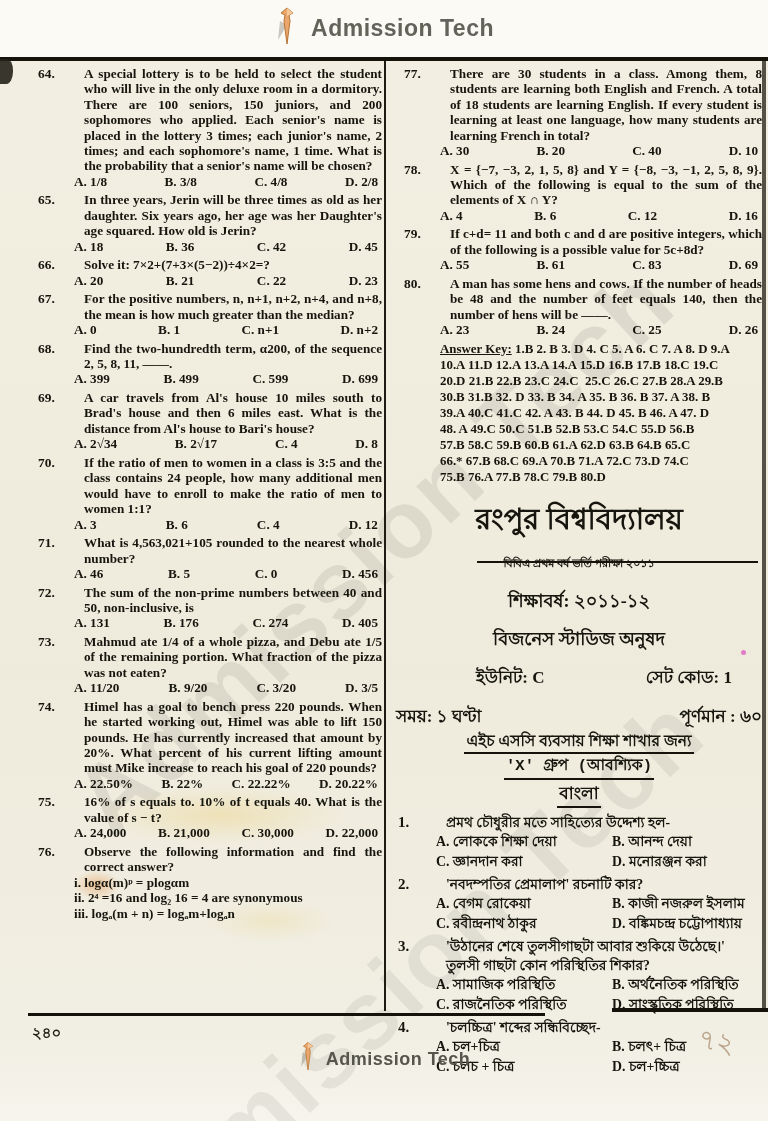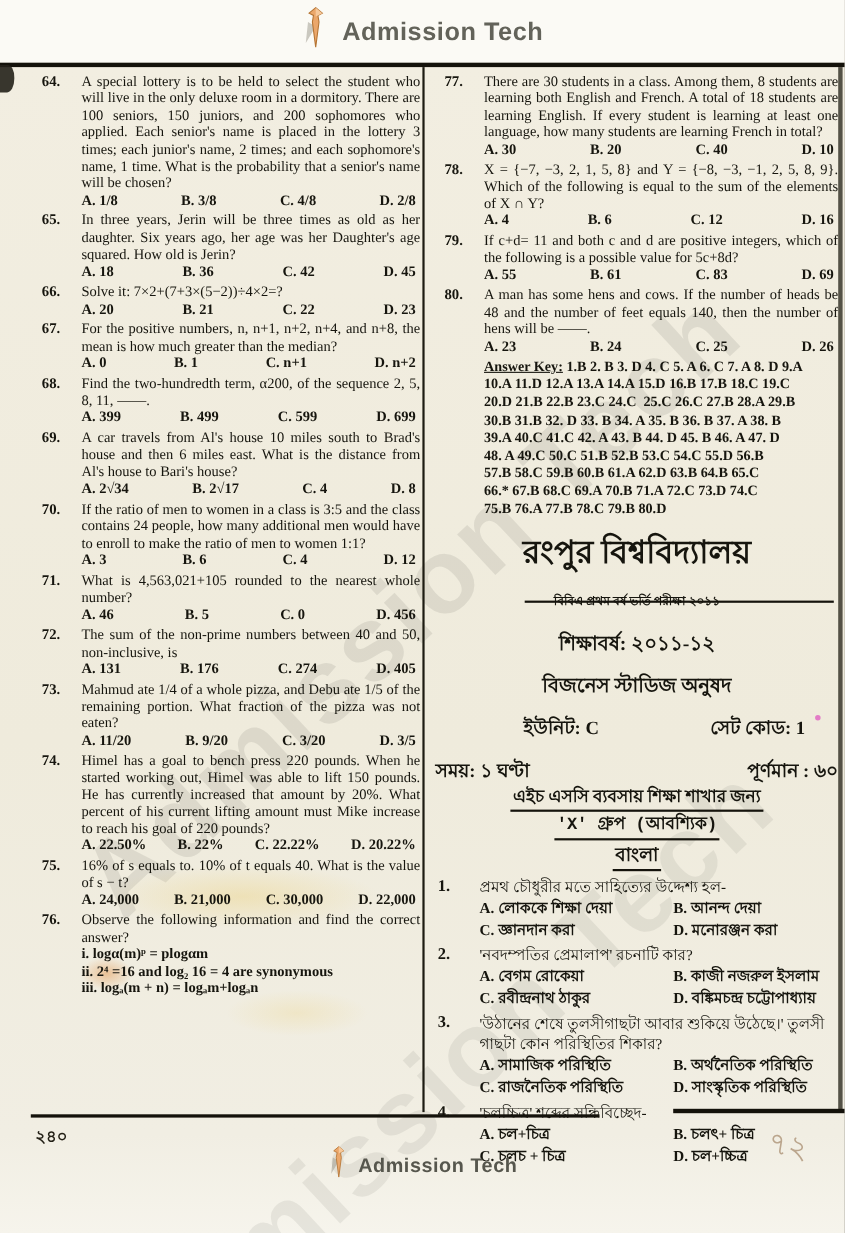--- a/index.html
+++ b/index.html
@@ -36,21 +36,21 @@
   .blob1{left:95px;top:786px;width:250px;height:58px;background:radial-gradient(ellipse,rgba(233,196,80,.28),transparent 70%);}
   .blob2{left:73px;top:870px;width:48px;height:30px;background:radial-gradient(ellipse,rgba(226,140,60,.45),transparent 70%);}
   .blob3{left:205px;top:900px;width:130px;height:42px;background:radial-gradient(ellipse,rgba(233,196,80,.18),transparent 70%);}
   .pink-dot{position:absolute;left:741px;top:650px;width:5px;height:5px;border-radius:50%;background:#e060c0;opacity:.8;}
   
   #col-left{position:absolute;left:30px;top:66px;width:352px;}
   #col-right{position:absolute;left:396px;top:66px;width:366px;}
   .q{display:flex;margin:0 0 3px 0;}
   .qnum{flex:none;width:44px;padding-left:8px;box-sizing:border-box;font-weight:700;font-size:13.4px;line-height:15.4px;}
   .qbody{flex:1;min-width:0;}
-  .qtext{font-weight:400;font-size:13.2px;line-height:15.4px;text-align:justify;text-justify:inter-word;}
+  .qtext{font-weight:700;font-size:13.2px;line-height:15.4px;text-align:justify;text-justify:inter-word;margin-left:10px;}
   .subitem{font-weight:700;font-size:13.2px;line-height:15.6px;}
   .opts-row{display:flex;justify-content:space-between;padding-right:4px;
     font-weight:700;font-size:13.2px;line-height:15.6px;}
   .opts-grid{display:grid;grid-template-columns:53% 47%;
     font-weight:700;font-size:13.2px;line-height:15.8px;}
   
   .ak{margin-left:44px;margin-top:2px;}
   .ak-line{font-weight:700;font-size:12.9px;line-height:16.1px;white-space:pre;}
   .ak-label{text-decoration:underline;}
   

